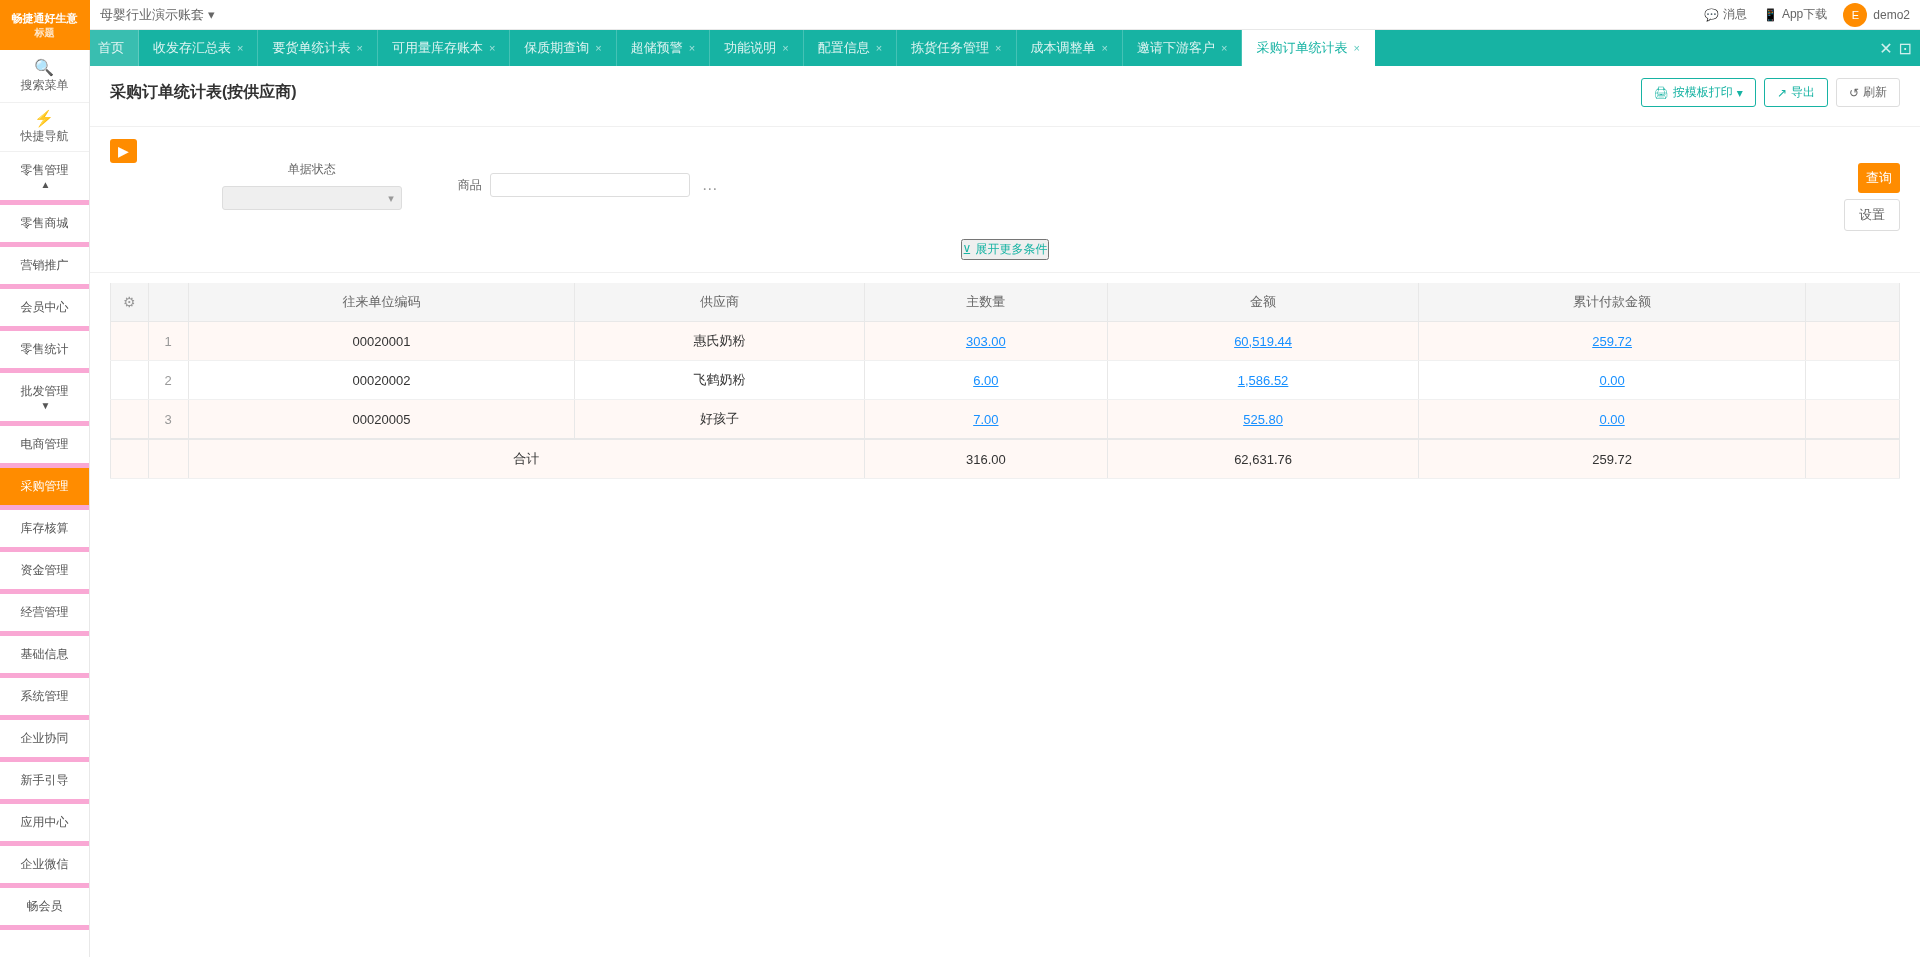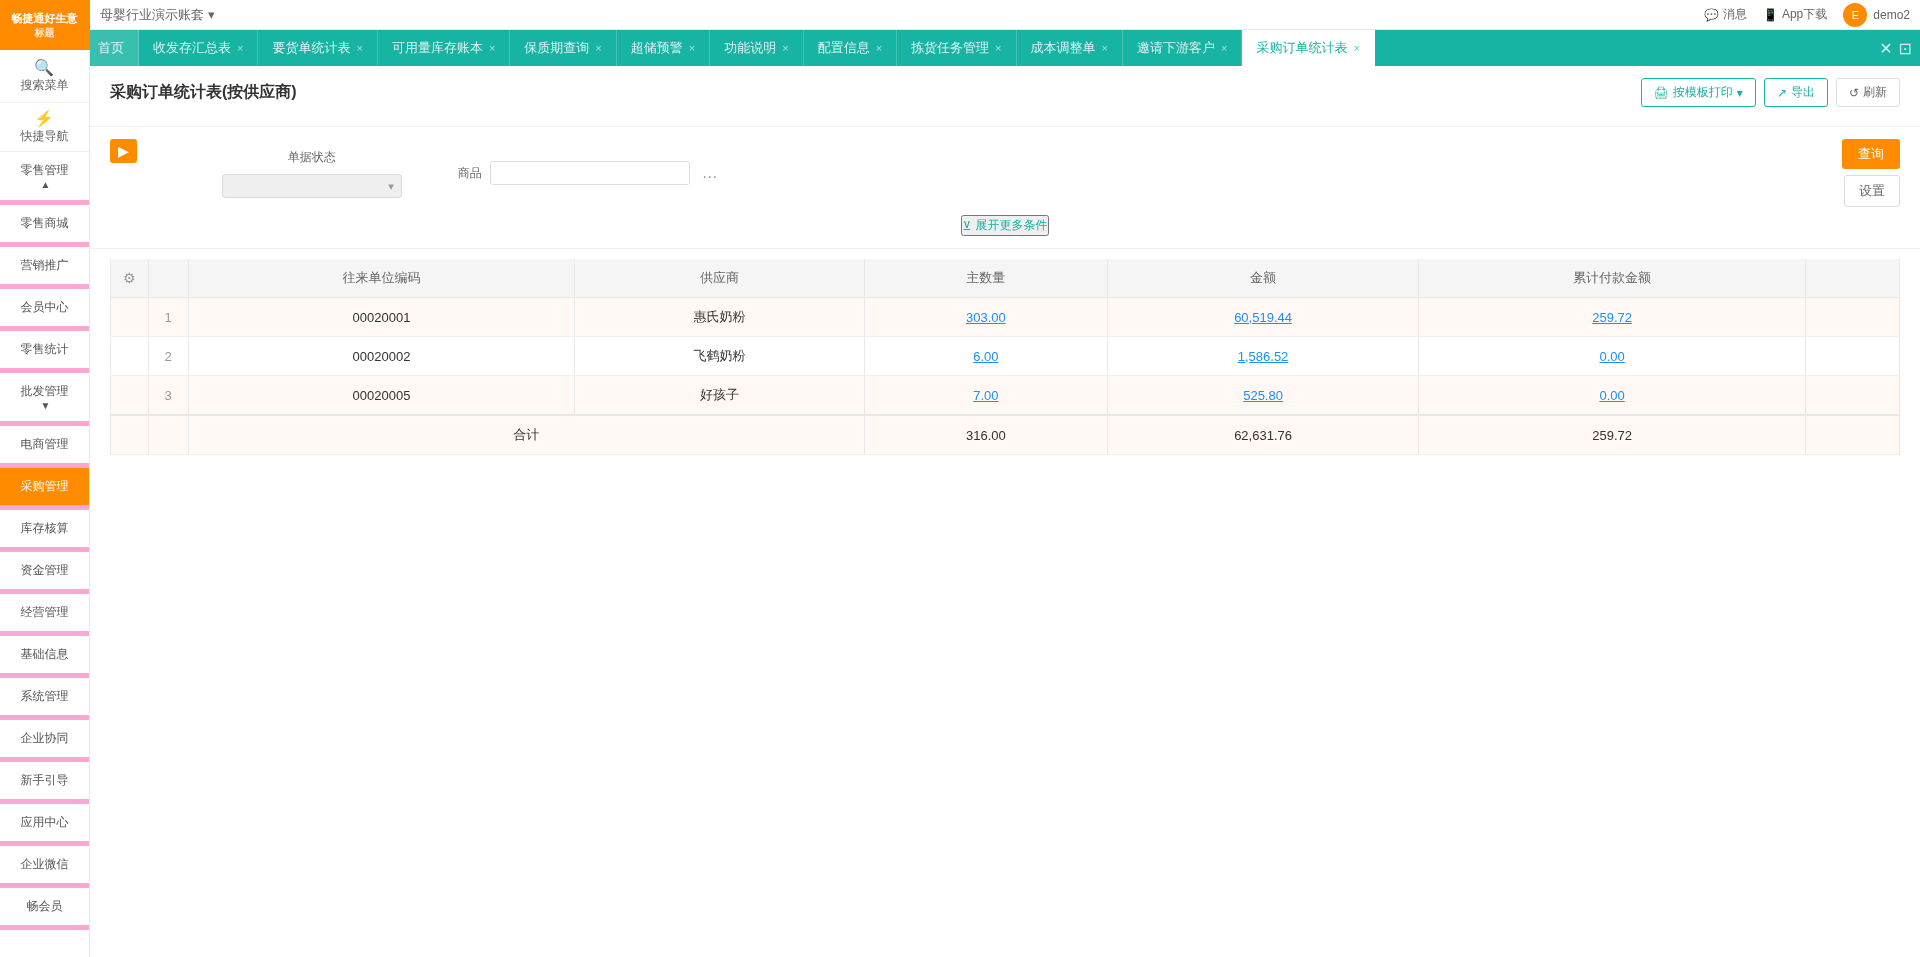--- a/index.html
+++ b/index.html
@@ -48,21 +48,21 @@
     .filter-row { display: flex; align-items: center; gap: 16px; flex-wrap: wrap; }
     .filter-item { display: flex; align-items: center; gap: 8px; font-size: 12px; color: #666; }
     .filter-label { color: #666; font-size: 12px; white-space: nowrap; }
     .filter-date-group { display: flex; align-items: center; gap: 4px; }
     .date-quick-btn { padding: 2px 8px; border: 1px solid #ddd; border-radius: 3px; cursor: pointer; font-size: 12px; color: #666; background: #fff; }
     .date-quick-btn.more { color: #999; }
     .date-custom-badge { background: #17b3a3; color: white; padding: 2px 8px; border-radius: 3px; font-size: 12px; cursor: pointer; }
     .filter-select { border: 1px solid #ddd; padding: 4px 8px; border-radius: 3px; font-size: 12px; color: #666; outline: none; min-width: 180px; cursor: pointer; }
     .filter-input { border: 1px solid #ddd; padding: 4px 8px; border-radius: 3px; font-size: 12px; color: #666; outline: none; min-width: 200px; }
     .filter-more-btn { display: flex; align-items: center; gap: 4px; color: #17b3a3; font-size: 12px; cursor: pointer; margin: 8px 0 0 0; }
-    .btn-query { background: #ff8c00; color: white; border: none; padding: 6px 16px; border-radius: 3px; font-size: 13px; cursor: pointer; }
+    .btn-query { background: #ff8c00; color: white; border: none; padding: 6px 8px; border-radius: 3px; font-size: 13px; cursor: pointer; margin-top: 24px; }
     .btn-settings { background: white; color: #666; border: 1px solid #ddd; padding: 6px 14px; border-radius: 3px; font-size: 13px; cursor: pointer; }
 
     
     .table-area { padding: 0 20px 20px; margin-top: 0; }
     .data-table { width: 100%; border-collapse: collapse; margin-top: 10px; }
     .data-table th { background: #f5f5f5; padding: 10px 12px; text-align: center; font-weight: normal; color: #666; font-size: 13px; border-bottom: 1px solid #e8e8e8; border-right: 1px solid #e8e8e8; white-space: nowrap; }
     .data-table th:first-child { border-left: 1px solid #e8e8e8; }
     .data-table td { padding: 10px 12px; text-align: center; font-size: 13px; border-bottom: 1px solid #f0f0f0; border-right: 1px solid #e8e8e8; }
     .data-table td:first-child { border-left: 1px solid #e8e8e8; }
     .data-table tr:nth-child(odd) td { background: #fff8f5; }

